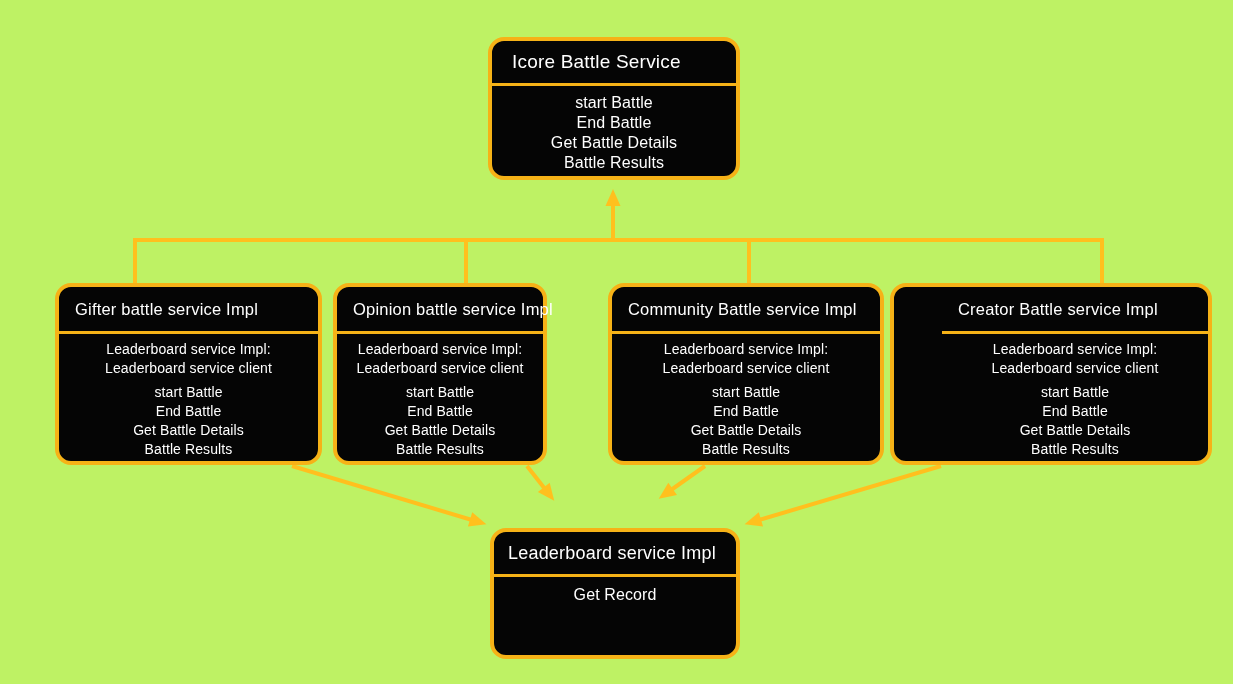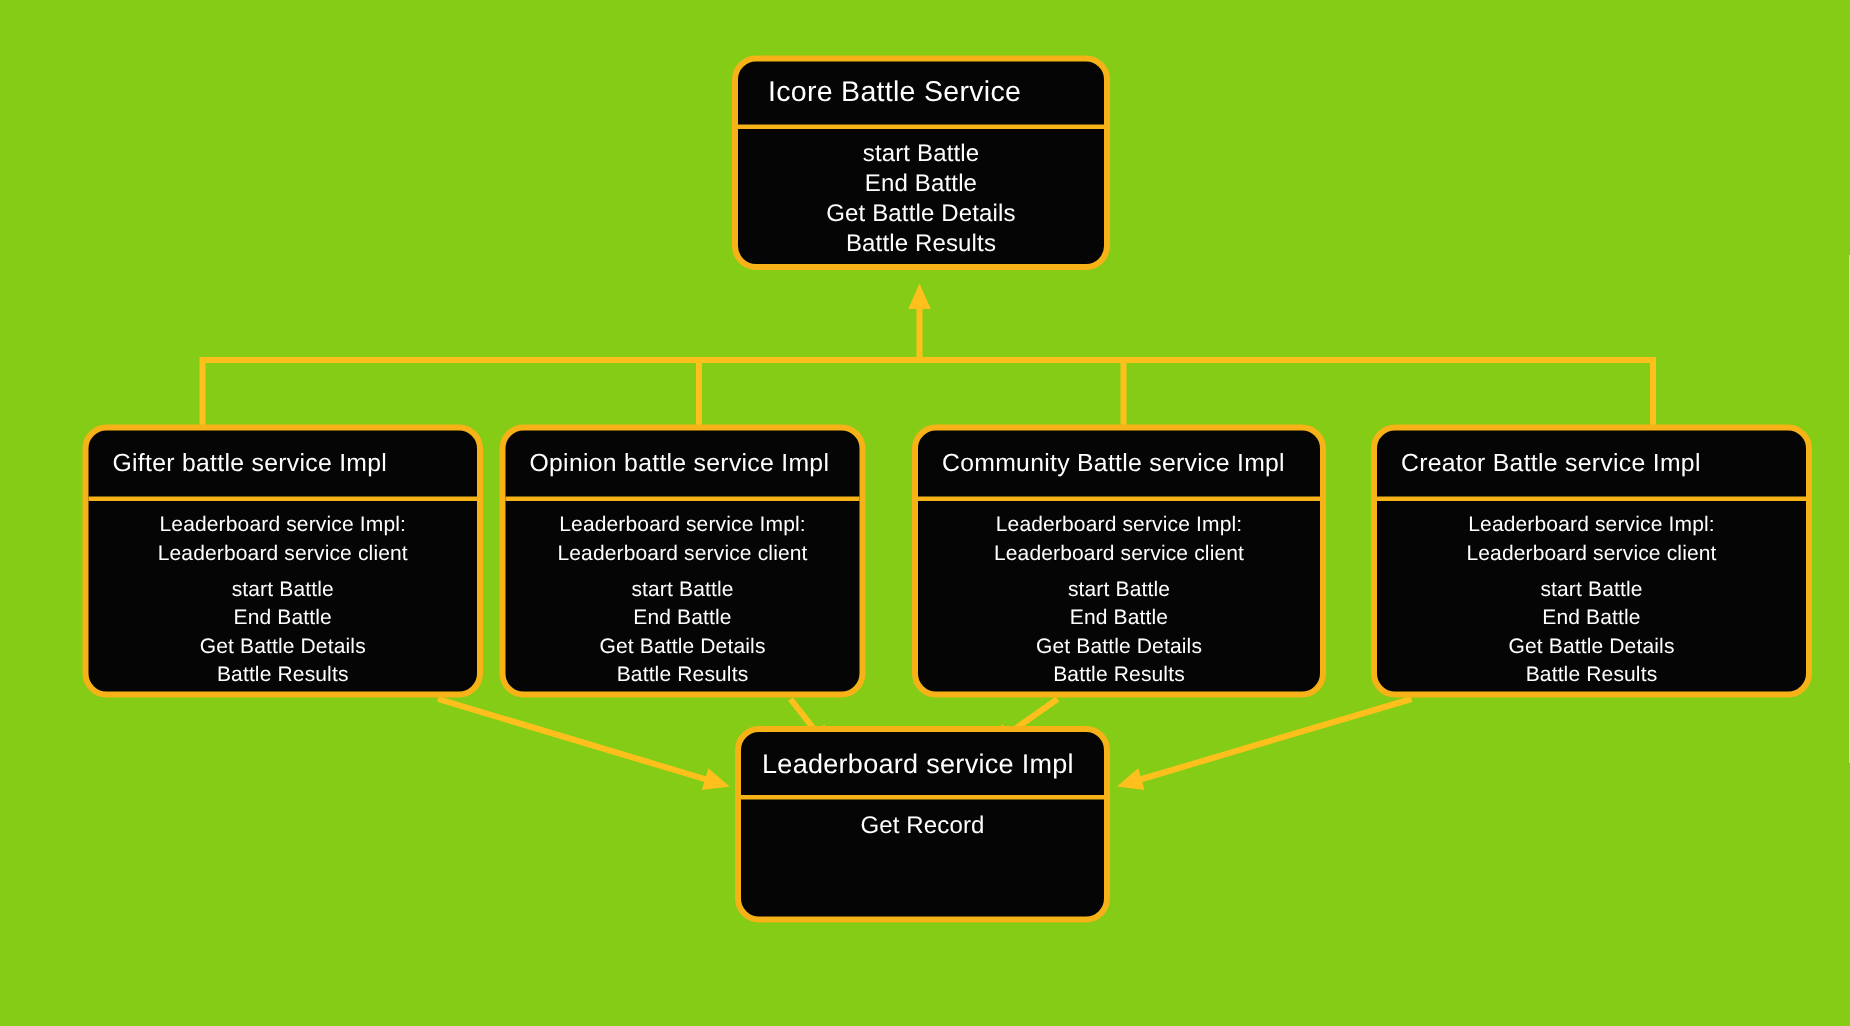--- a/index.html
+++ b/index.html
@@ -1,19 +1,19 @@
 <!DOCTYPE html>
 <html><head>
 <meta charset="utf-8">
 <style>
   html,body{margin:0;padding:0;background:#ffffff;}
   .canvas{
     position:relative;
     width:1233px;height:684px;
-    background:#84cc16;
+    background:#bef264;
     font-family:"Liberation Sans", sans-serif;
     overflow:hidden;
   }
   .connectors{position:absolute;left:0;top:0;z-index:0;}
   .node{
     position:absolute;
     background:#050505;
     border:4px solid #F6B217;
     border-radius:16px;
     color:#ffffff;
@@ -31,29 +31,29 @@
   .line{white-space:nowrap;text-align:center;}
 
   
   .n-top{left:488px;top:37px;width:252px;height:143px;}
   .n-top .node-title{height:42px;padding:0 20px;font-size:19px;}
   .n-top .node-body{padding:7px 20px;font-size:16px;line-height:20px;}
 
   
   .n-mid{top:283px;height:182px;}
   .n-g{left:55px;width:267px;}
-  .n-o{left:333px;width:244px;}
+  .n-o{left:333px;width:214px;}
   .n-c{left:608px;width:276px;}
-  .n-r{left:914px;width:294px;}
+  .n-r{left:890px;width:322px;padding-left:48px;}
   .n-mid .node-title{height:44px;padding:0 16px;font-size:16.5px;}
   .n-mid .node-body{padding:6px 16px;font-size:14px;line-height:18.5px;}
   .n-mid .methods{margin-top:6px;line-height:19px;}
 
   
-  .n-bot{left:490px;top:484px;width:250px;height:131px;}
+  .n-bot{left:490px;top:528px;width:250px;height:131px;}
   .n-bot .node-title{height:42px;padding:0 14px;font-size:18px;}
   .n-bot .node-body{padding:8px 14px;font-size:16px;line-height:20px;}
 </style>
 </head>
 <body>
 
 <div class="canvas">
 
   <svg class="connectors" width="1233" height="684" viewBox="0 0 1233 684" aria-hidden="true">
     <defs>

